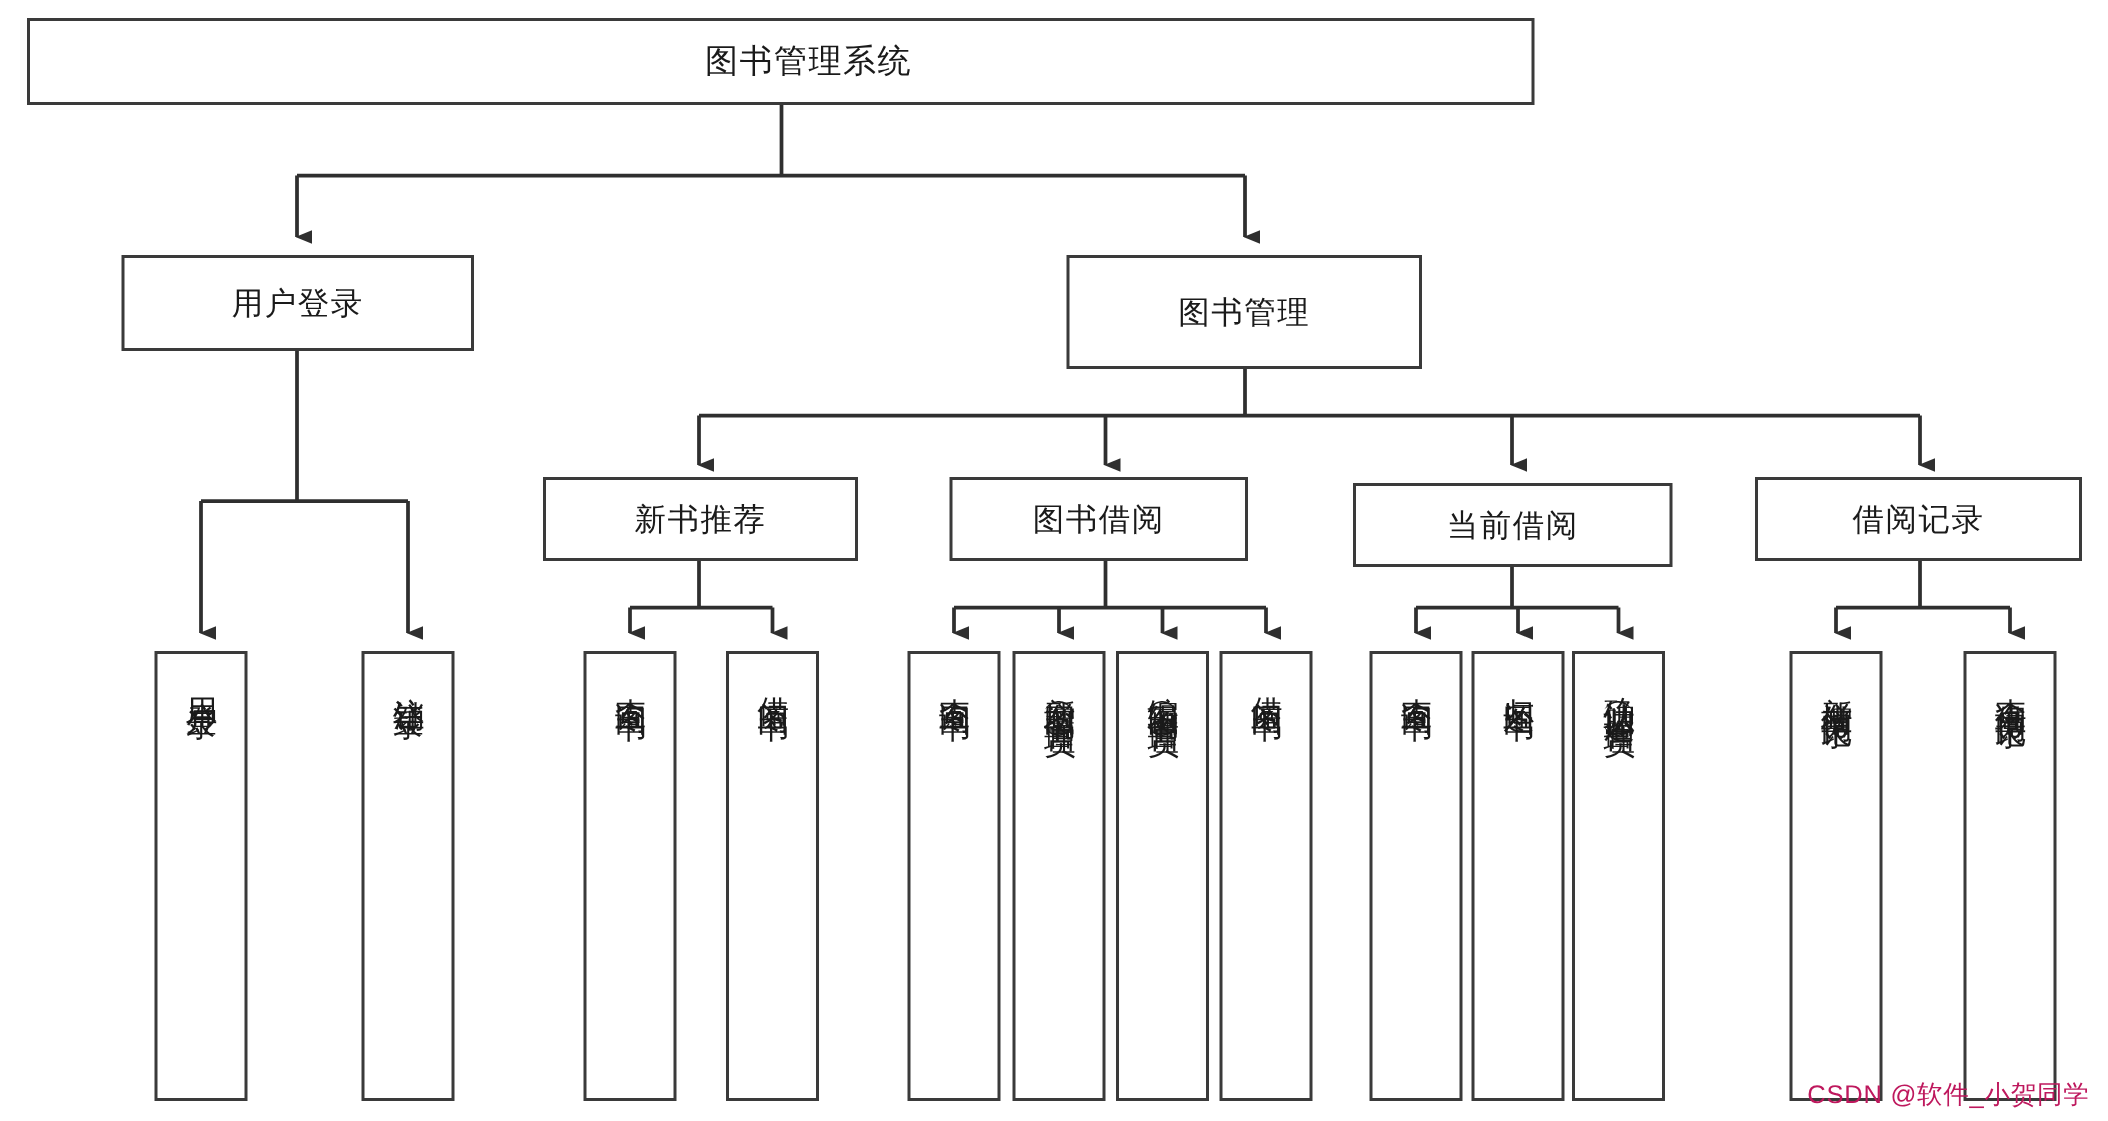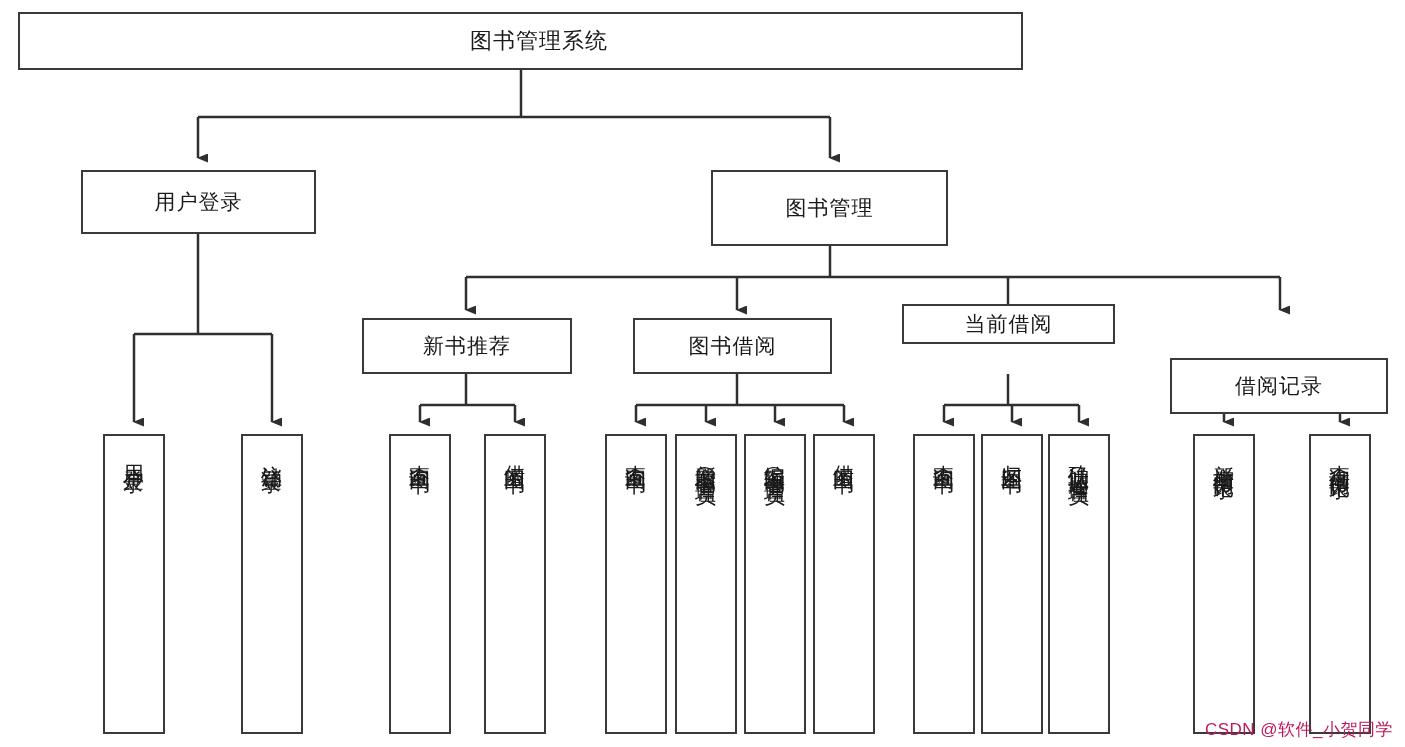--- a/index.html
+++ b/index.html
@@ -125,24 +125,24 @@
   <div class="node h" style="left:711px;top:170px;width:237px;height:76px;">
     <span>图书管理</span>
   </div>
 
   <div class="node h" style="left:362px;top:318px;width:210px;height:56px;">
     <span>新书推荐</span>
   </div>
   <div class="node h" style="left:633px;top:318px;width:199px;height:56px;">
     <span>图书借阅</span>
   </div>
-  <div class="node h" style="left:902px;top:304px;width:213px;height:40px;text-align:right;">
+  <div class="node h" style="left:902px;top:322px;width:213px;height:56px;text-align:right;">
     <span>当前借阅</span>
   </div>
-  <div class="node h" style="left:1170px;top:318px;width:218px;height:56px;margin-top:40px;">
+  <div class="node h" style="left:1170px;top:318px;width:218px;height:56px;">
     <span>借阅记录</span>
   </div>
 
   <div class="node v" style="left:103px;top:434px;width:62px;height:300px;">
     <span class="vtext">用户登录</span>
   </div>
   <div class="node v" style="left:241px;top:434px;width:62px;height:300px;">
     <span class="vtext">注销登录</span>
   </div>
 

